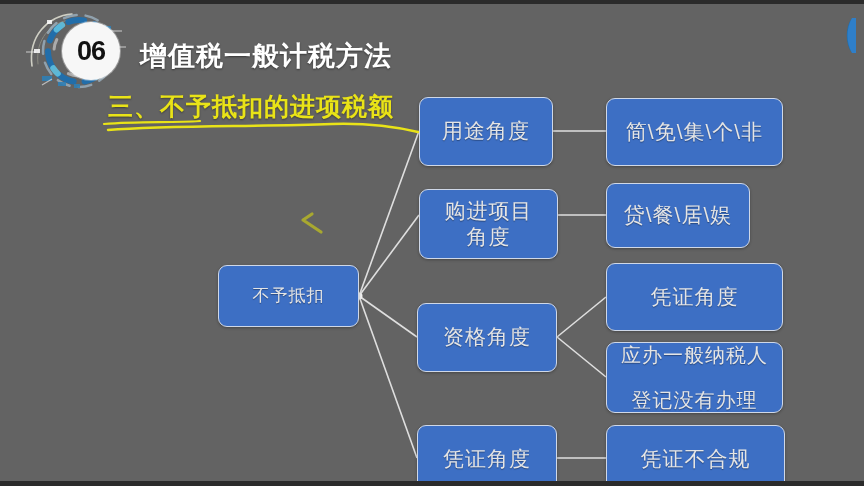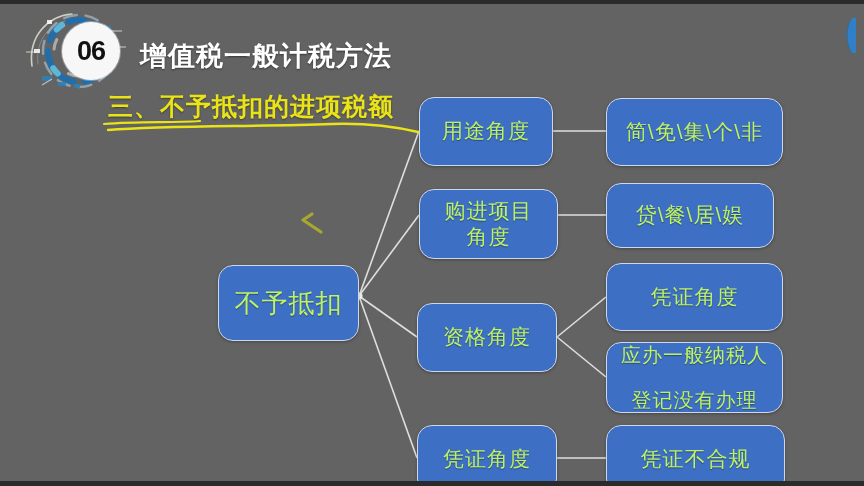--- a/index.html
+++ b/index.html
@@ -101,26 +101,26 @@
     left: 0; top: 0;
     z-index: 5;
   }
 
   
   .node {
     position: absolute;
     box-sizing: border-box;
     background: #3d6fc4;
     border: 1.5px solid #cfd8e8;
-    border-radius: 15px;
+    border-radius: 9px;
     display: flex;
     align-items: center;
     justify-content: center;
     text-align: center;
-    color: #bef264;
+    color: #e5e5e5;
     font-size: 21px;
     line-height: 1.25;
     letter-spacing: 1px;
     z-index: 10;
     box-shadow: 0 1px 3px rgba(0,0,0,.3);
     padding: 2px 4px;
     text-shadow: 0 1px 1px rgba(0,0,0,.35);
   }
   .node .line2 { display: block; }
 
@@ -204,38 +204,38 @@
       <path d="M558 215 L606 215"></path>
 
       <path d="M557 337 L606 297"></path>
       <path d="M557 337 L606 377"></path>
 
       <path d="M557 458 L606 458"></path>
     </g>
     <circle cx="359" cy="296" r="3.5" fill="#f2f2f2"></circle>
   </svg>
 
-  <div class="node" style="left:218px; top:265px; width:141px; height:76px; font-size:26px;">
+  <div class="node" style="left:218px; top:265px; width:141px; height:62px; font-size:17px;">
     <span>不予抵扣</span>
   </div>
 
   <div class="node" style="left:419px; top:97px; width:134px; height:69px;">
     <span>用途角度</span>
   </div>
 
   <div class="node" style="left:606px; top:98px; width:177px; height:68px;">
     <span>简\免\集\个\非</span>
   </div>
 
   <div class="node" style="left:419px; top:180px; width:139px; height:70px; flex-direction:column;margin-top:9px;">
     <span>购进项目</span>
     <span class="line2">角度</span>
   </div>
 
-  <div class="node" style="left:606px; top:183px; width:168px; height:65px;align-items:center;">
+  <div class="node" style="left:606px; top:183px; width:144px; height:65px;align-items:center;">
     <span>贷\餐\居\娱</span>
   </div>
 
   <div class="node" style="left:417px; top:303px; width:140px; height:69px;">
     <span>资格角度</span>
   </div>
 
   <div class="node" style="left:606px; top:263px; width:177px; height:68px;">
     <span>凭证角度</span>
   </div>

